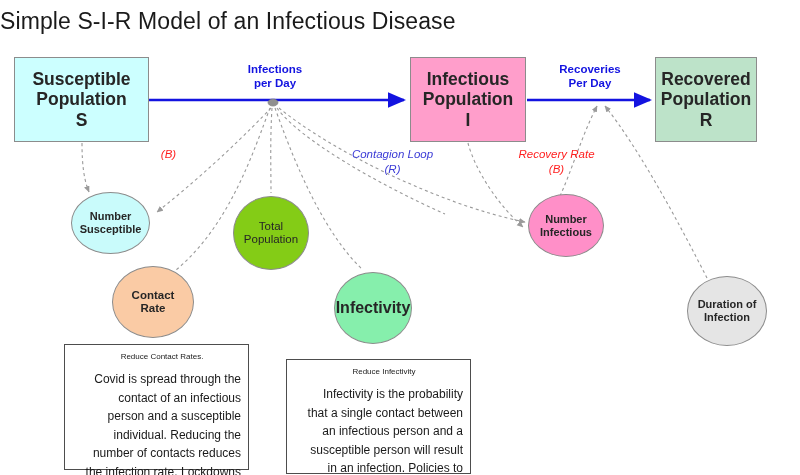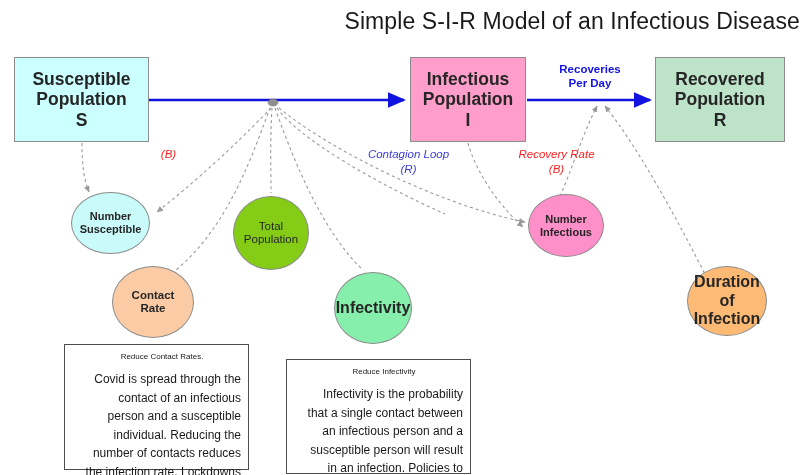--- a/index.html
+++ b/index.html
@@ -22,21 +22,21 @@
     width: 800px;
     height: 475px;
   }
 
   
   .title {
     position: absolute;
     left: 0;
     top: 8px;
     width: 800px;
-    text-align: right;
+    text-align: left;
     font-size: 23px;
     color: #1a1a1a;
     letter-spacing: 0.1px;
     white-space: nowrap;
   }
 
   
   .stock {
     position: absolute;
     box-sizing: border-box;
@@ -48,21 +48,21 @@
     font-weight: bold;
     font-size: 17.5px;
     color: #262626;
     line-height: 1.17;
     text-align: center;
   }
   .stock span { display: block; }
 
   #stock-s { left: 14px;  top: 57px;  width: 135px; height: 85px; background: #CCFFFF; }
   #stock-i { left: 410px; top: 57px;  width: 116px; height: 85px; background: #FF9ECB; }
-  #stock-r { left: 655px; top: 57px;  width: 130px; height: 85px; background: #BDE3C9; }
+  #stock-r { left: 655px; top: 57px;  width: 102px; height: 85px; background: #BDE3C9; }
 
   
   .flow-label {
     position: absolute;
     text-align: center;
     color: #1313E0;
     font-weight: bold;
     font-size: 11.5px;
     line-height: 1.22;
     white-space: nowrap;
@@ -75,21 +75,21 @@
     position: absolute;
     text-align: center;
     font-style: italic;
     font-size: 11.5px;
     line-height: 1.3;
     white-space: nowrap;
   }
   .loop-label.balancing  { color: #FF2020; }
   .loop-label.reinforcing{ color: #3B3BD6; }
   #loop-depletion { left: 106px; top: 147px; width: 125px; }
-  #loop-contagion { left: 346px; top: 147px; width: 125px; }
+  #loop-contagion { left: 330px; top: 147px; width: 125px; }
   #loop-recovery  { left: 494px; top: 147px; width: 125px; }
 
   
   .var {
     position: absolute;
     box-sizing: border-box;
     border: 1px solid #8c8c8c;
     border-radius: 50%;
     display: flex;
     align-items: center;
@@ -114,22 +114,22 @@
   }
   #var-infectivity {
     left: 334px; top: 272px; width: 78px;  height: 72px;
     background: #86efac; font-weight: bold; font-size: 16px;
   }
   #var-number-infectious {
     left: 528px; top: 194px; width: 76px;  height: 63px;
     background: #FF8FC8; font-weight: bold; font-size: 11px;
   }
   #var-duration-infection {
-    left: 687px; top: 266px; width: 80px;  height: 70px;
-    background: #fdba74; font-weight: bold; font-size: 16px;
+    left: 687px; top: 276px; width: 80px;  height: 70px;
+    background: #e5e5e5; font-weight: bold; font-size: 11px;
   }
 
   
   .note {
     position: absolute;
     box-sizing: border-box;
     border: 1px solid #4d4d4d;
     background: #ffffff;
     color: #1a1a1a;
     padding: 7px 7px 6px 18px;
@@ -206,20 +206,24 @@
     <span>Population</span>
     <span>I</span>
   </div>
 
   <div class="stock" id="stock-r">
     <span>Recovered</span>
     <span>Population</span>
     <span>R</span>
   </div>
 
+  <div class="flow-label" id="flow-label-infections">
+    <div>Infections</div>
+    <div>per Day</div>
+  </div>
   <div class="flow-label" id="flow-label-recoveries">
     <div>Recoveries</div>
     <div>Per Day</div>
   </div>
 
   <div class="loop-label balancing" id="loop-depletion">
     <div>(B)</div>
   </div>
   <div class="loop-label reinforcing" id="loop-contagion">
     <div>Contagion Loop</div>

